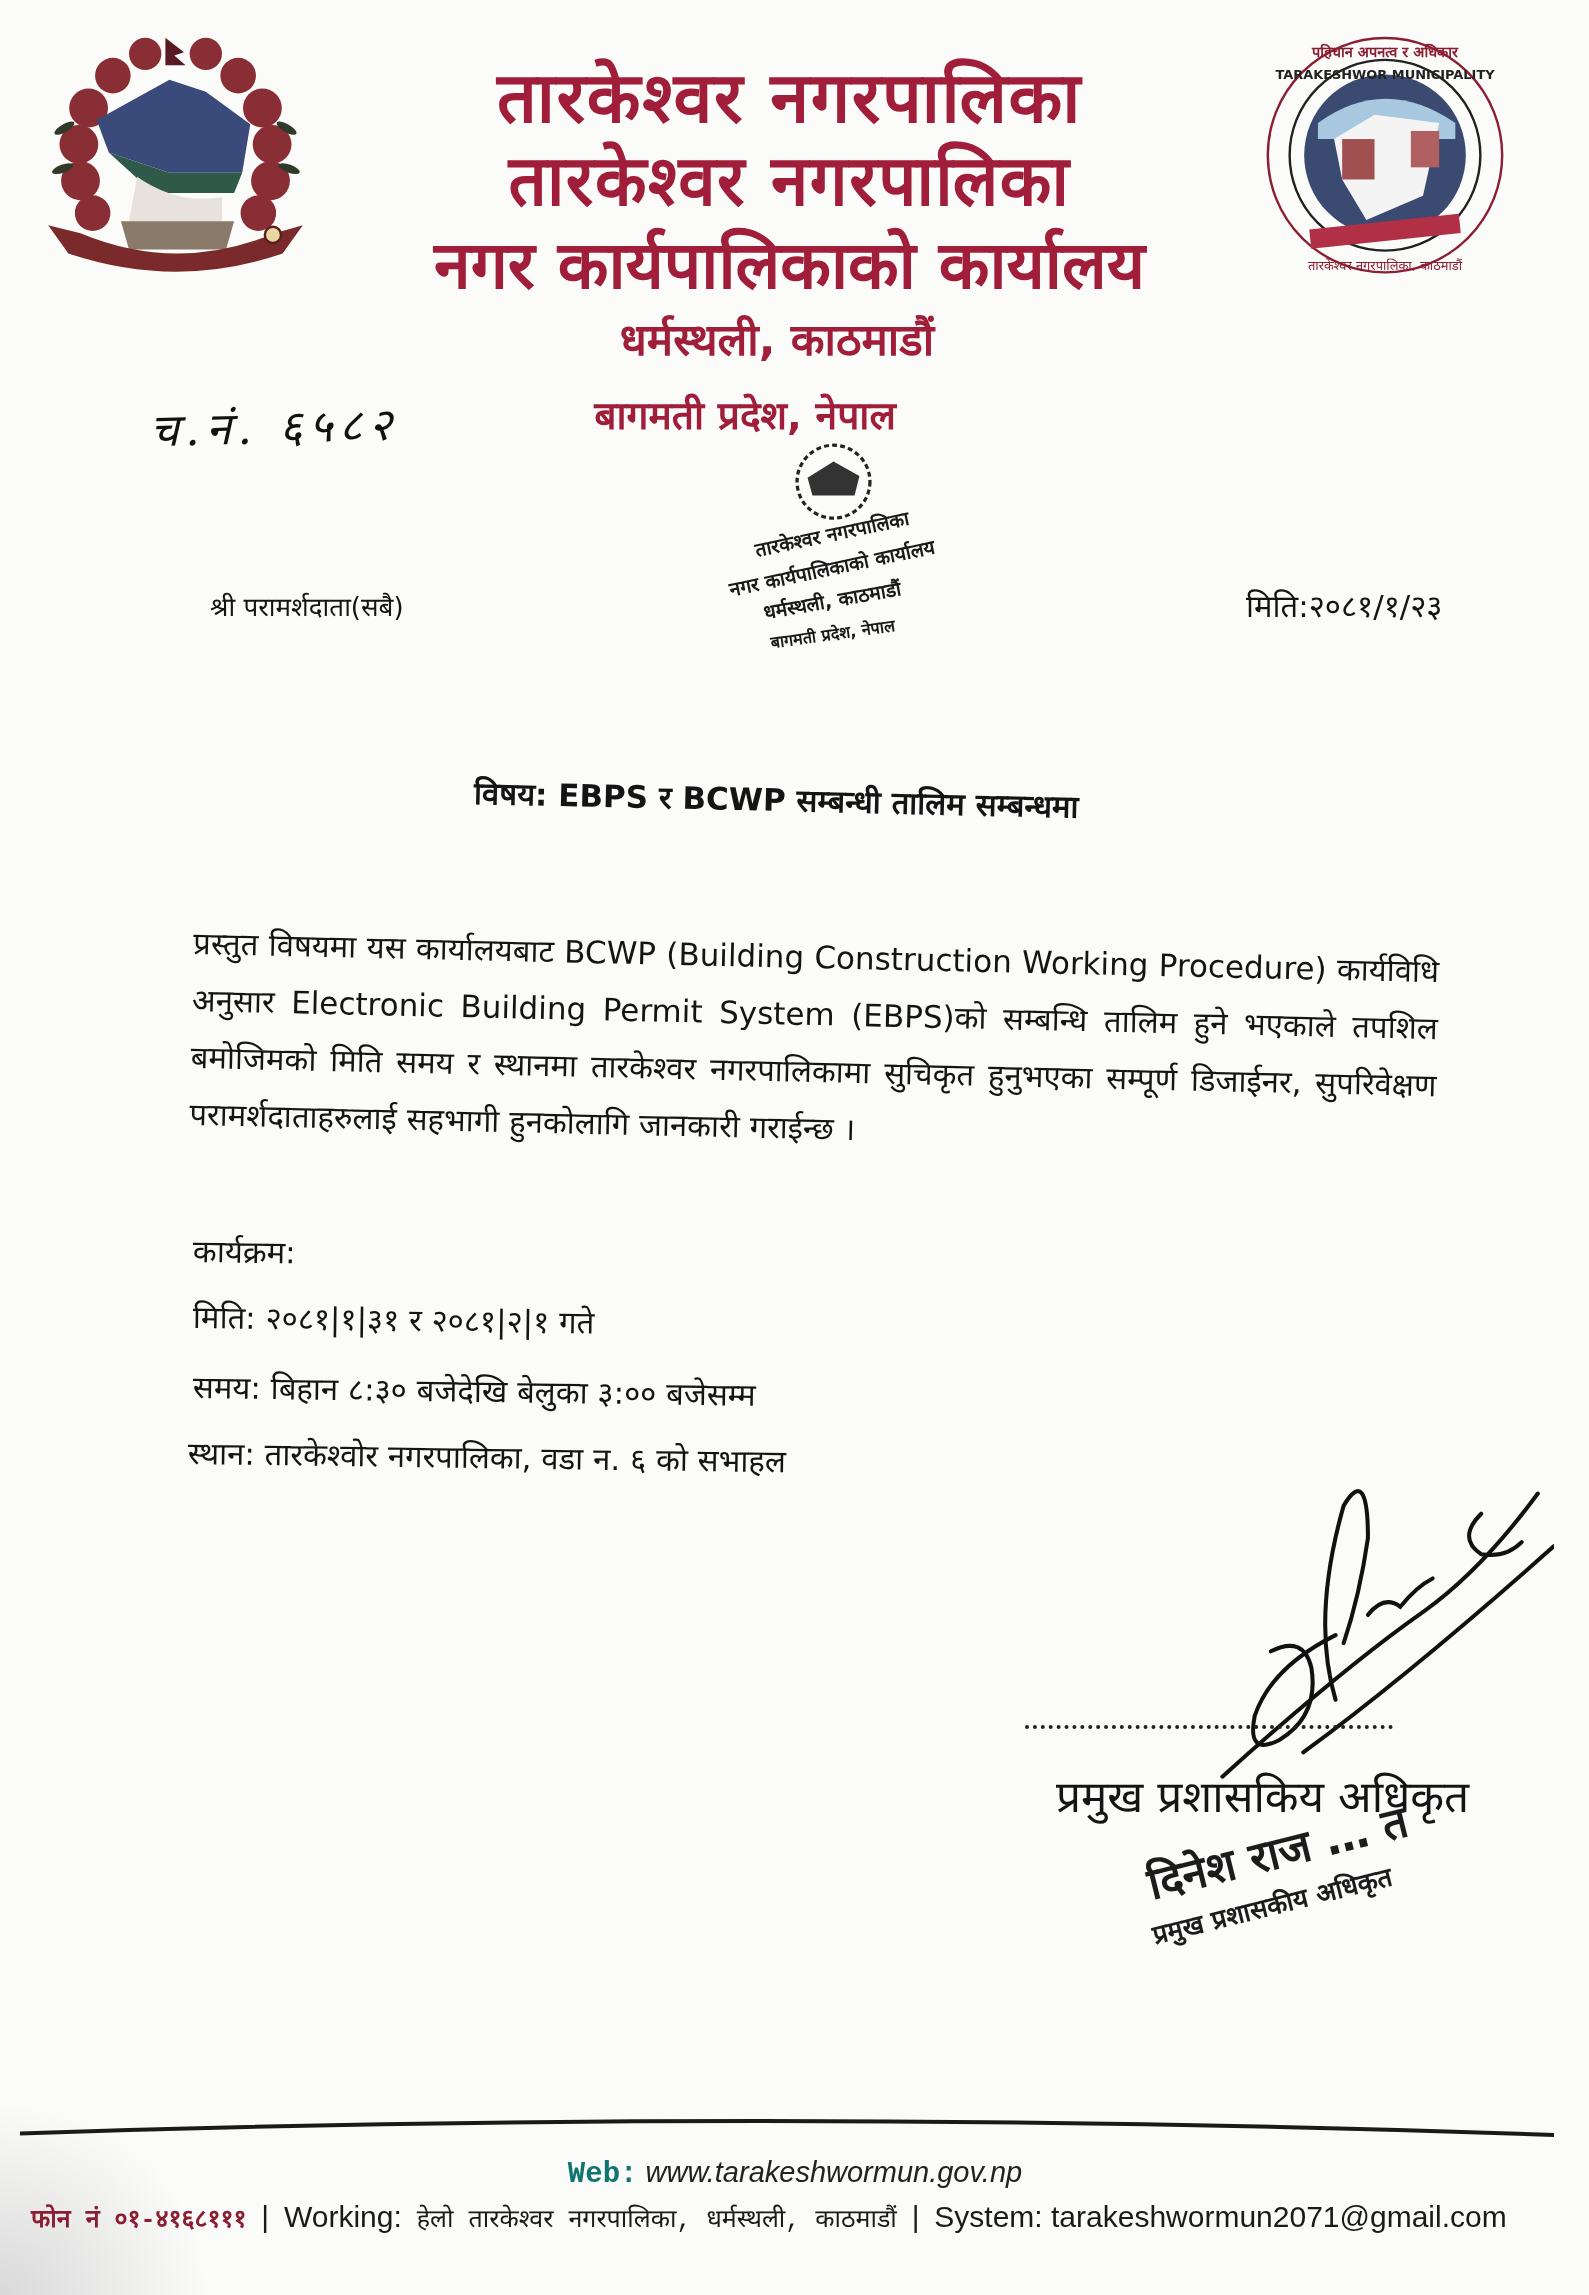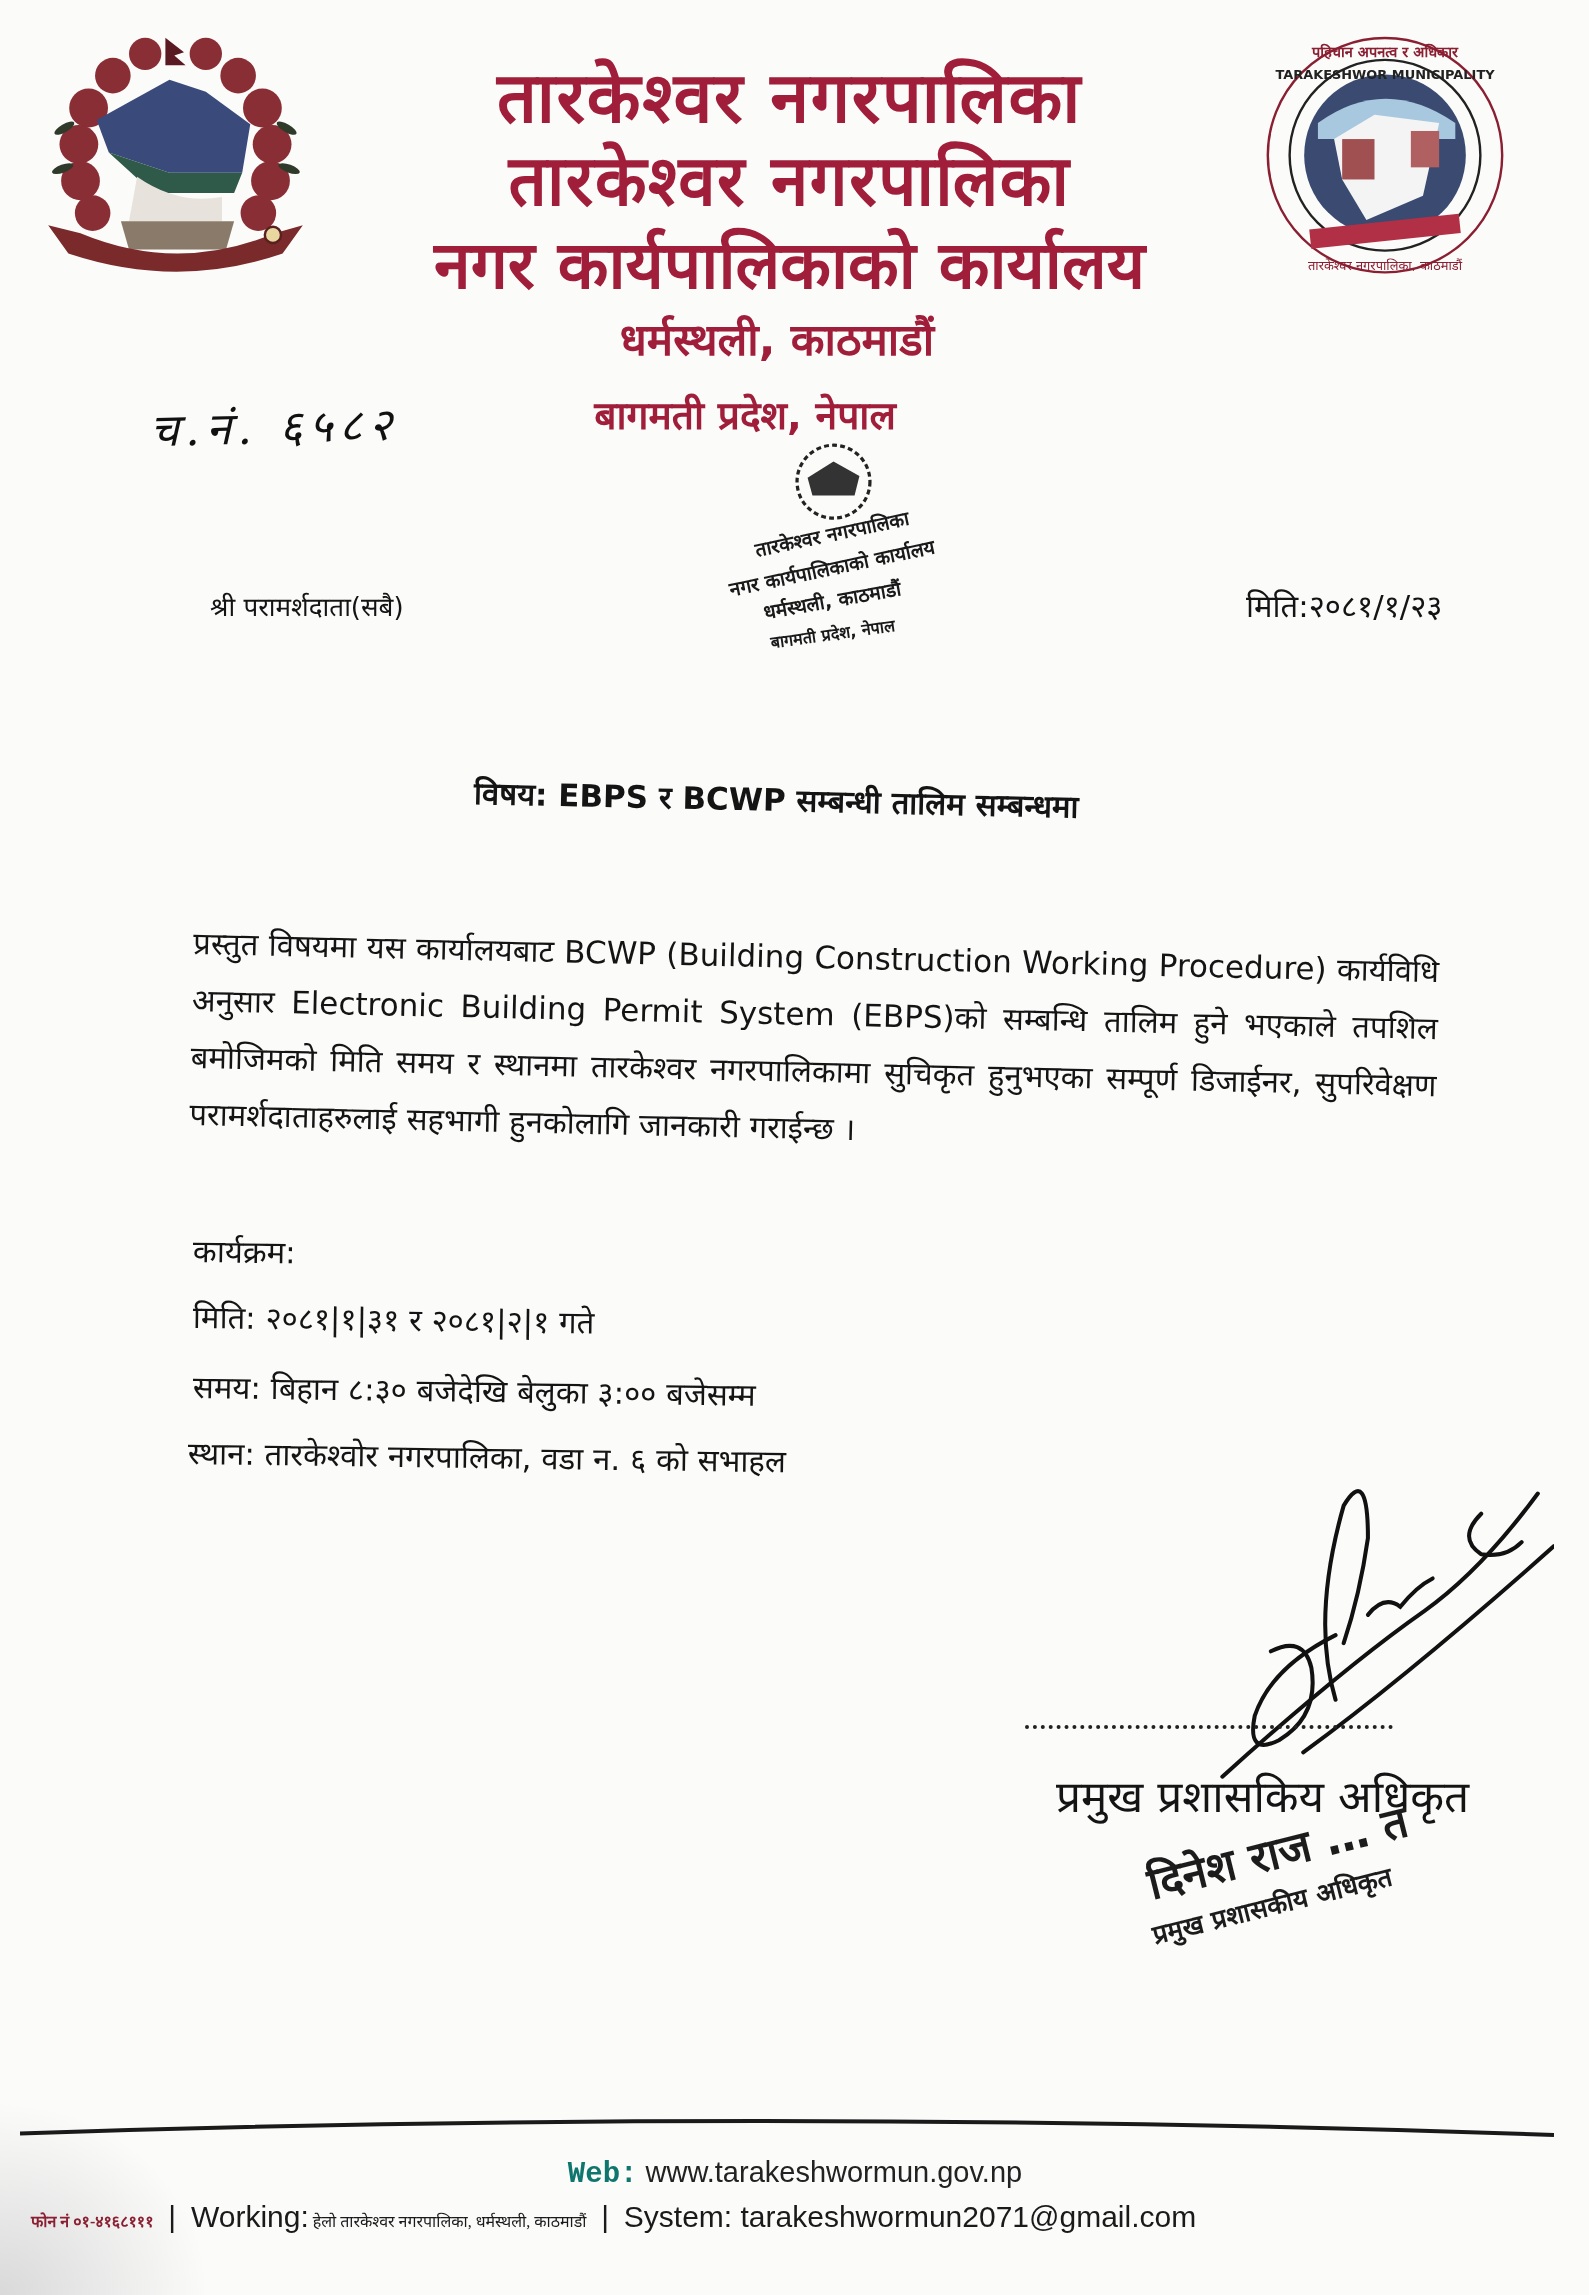--- a/index.html
+++ b/index.html
@@ -71,26 +71,26 @@
     .name-stamp .nm { font-size: 44px; font-weight: bold; display: block; }
     .name-stamp .ds { font-size: 26px; font-weight: bold; display: block; margin-top: 3.2px; margin-left: -8px; }
 
     
     .footer-rule { left: 20px; top: 2111px; width: 1534px; height: 32px; }
     .footer-web {
       left: 0; width: 1590px; top: 2156px; text-align: center; font-size: 29px;
       font-family: "Liberation Sans", sans-serif; white-space: nowrap;
     }
     .footer-web .lbl { color: #0f766e; font-weight: bold; font-family: Liberation Mono, monospace; }
-    .footer-web .val { color: #222; }
+    .footer-web .val { color: #222; font-style: italic; }
     .footer-contact {
       left: 31px; top: 2200px; font-size: 30px; white-space: nowrap;
       font-family: "Liberation Sans", sans-serif; color: #1a1a1a;
     }
-    .footer-contact .dev { font-family: Liberation Serif, serif; font-size: 16px; }
+    .footer-contact .dev { font-family: Liberation Mono, monospace; font-size: 25px; }
     .footer-contact .phone { color: #8a1f32; font-weight: bold; }
     .footer-contact .sep { margin: 0 6.5px; }
   </style>
 </head>
 <body>
 
 <div class="page-shade"></div>
 
 <svg class="abs logo-left" viewBox="0 0 355 310">
   <polygon points="165,8 165,42 190,42 176,30 188,26" fill="#5a1a22"></polygon>

